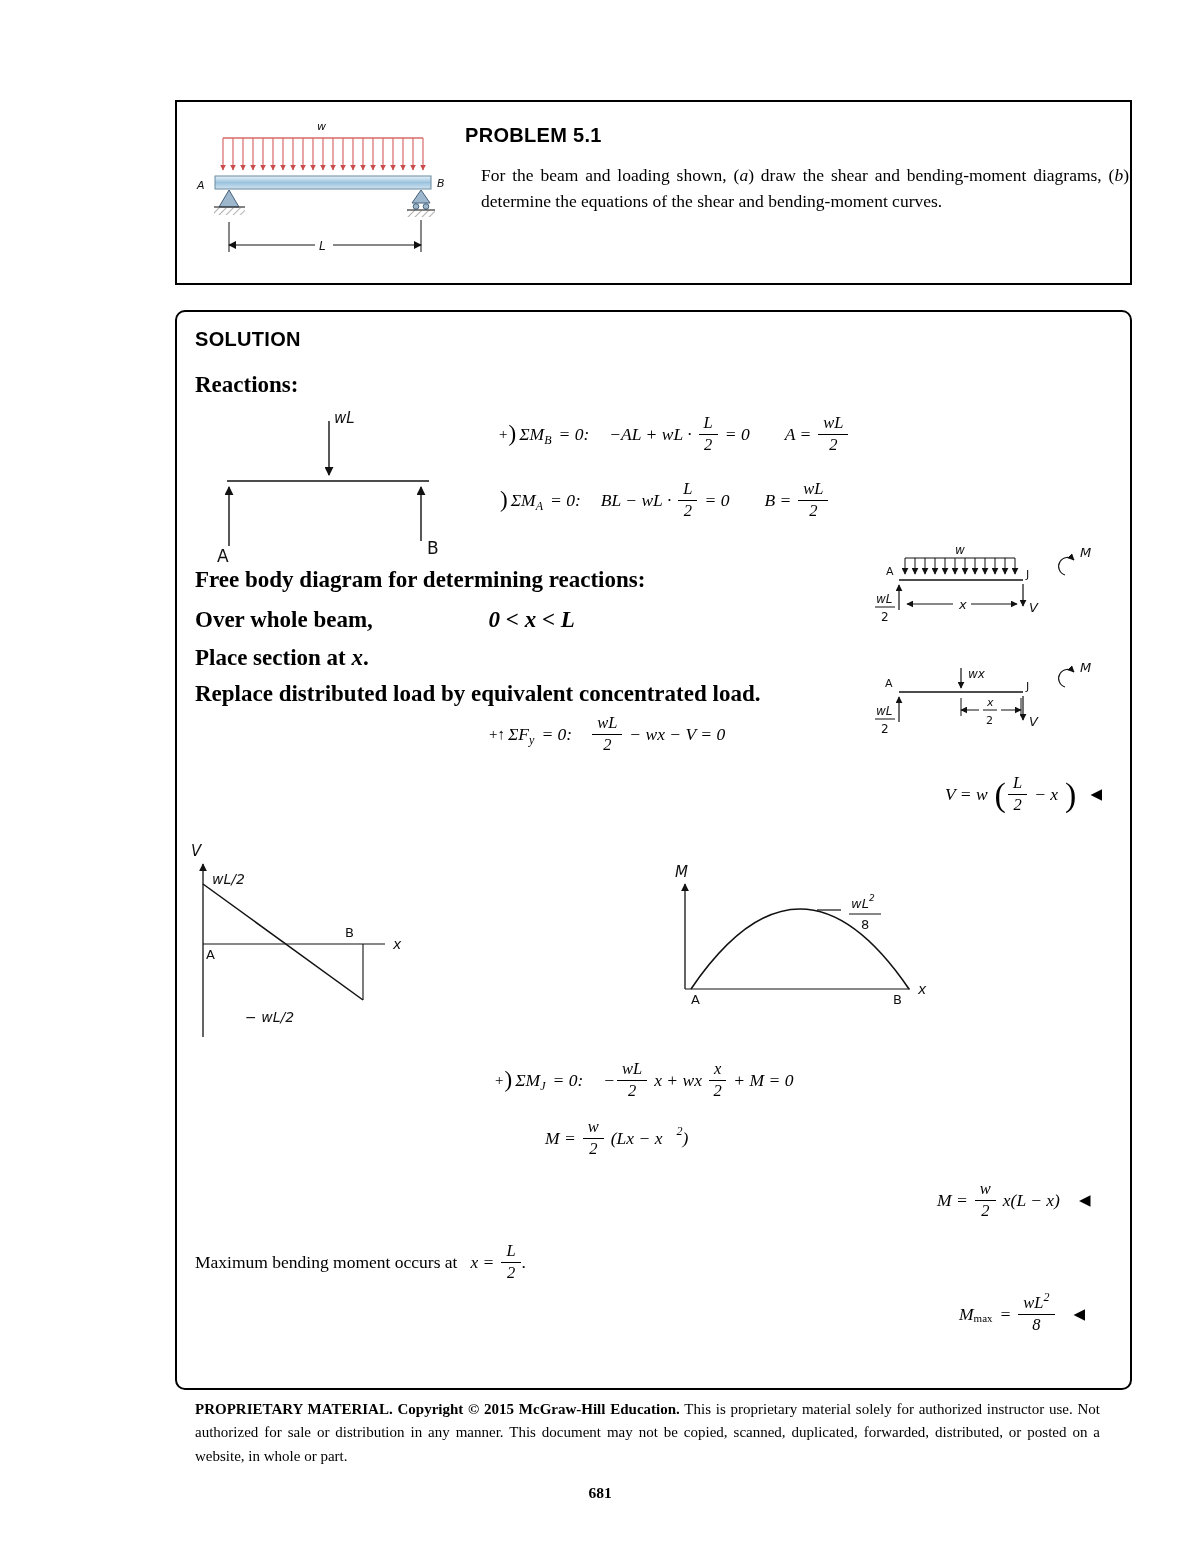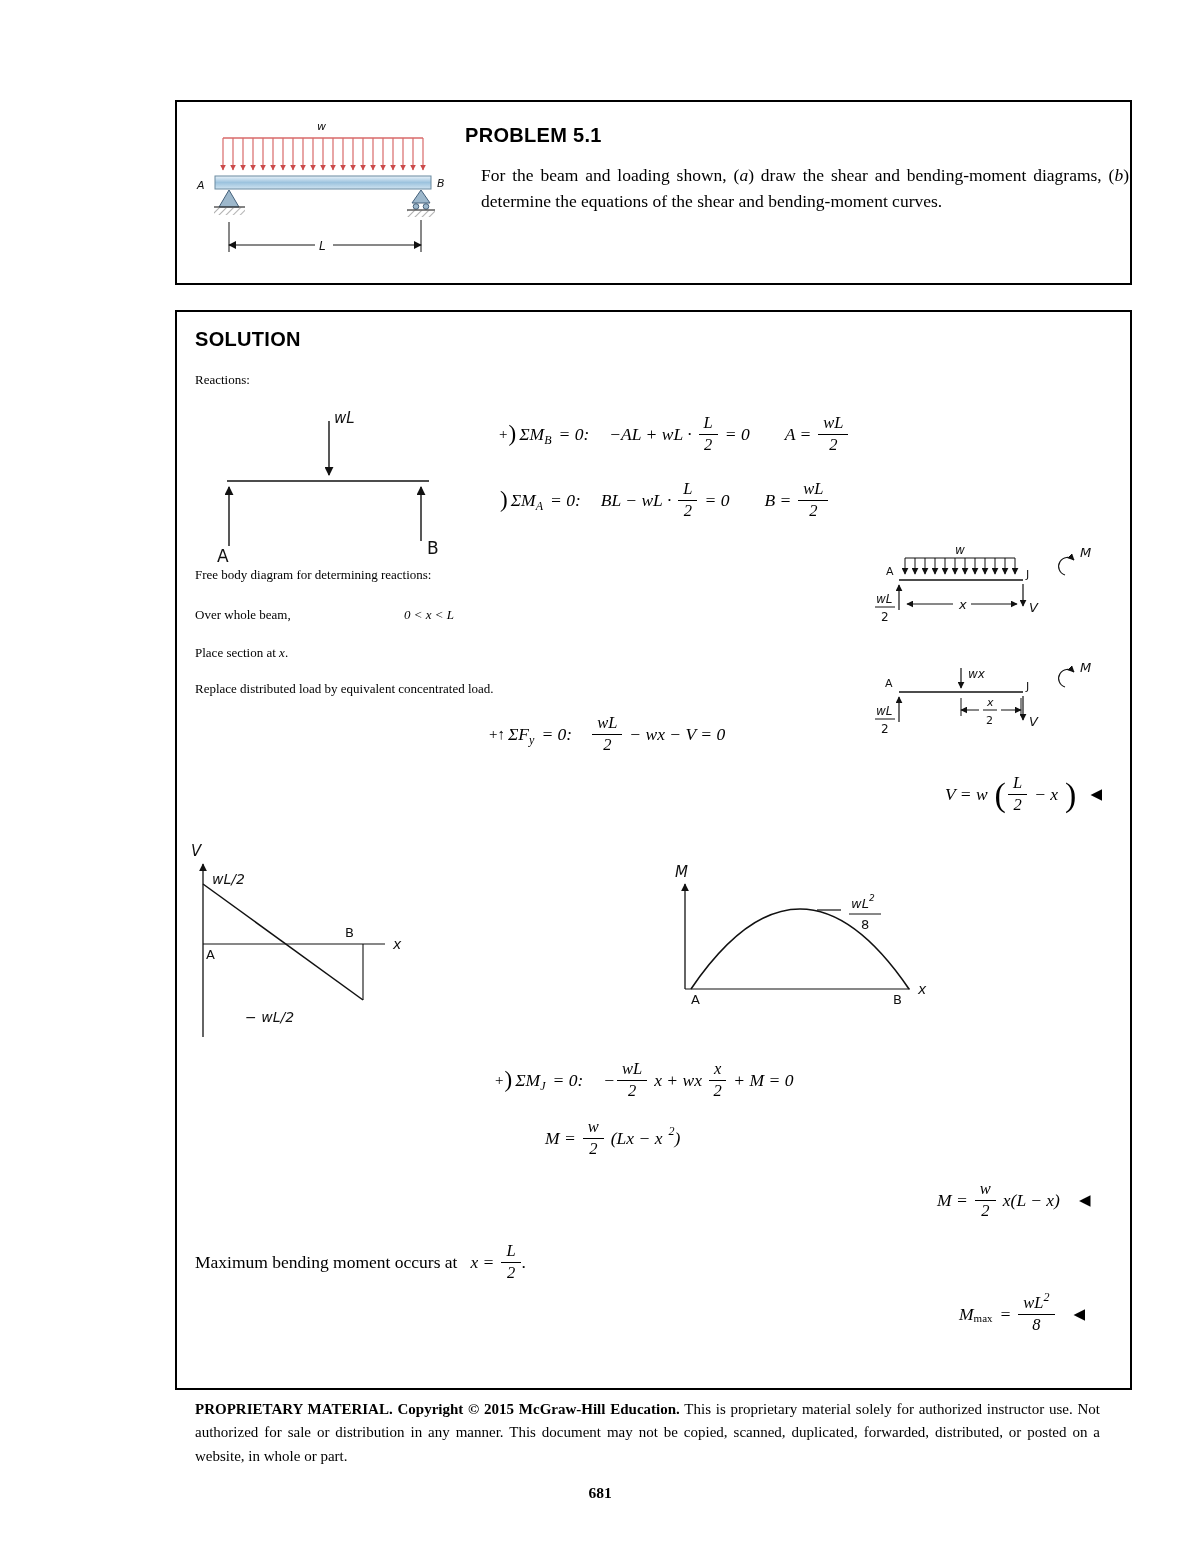--- a/index.html
+++ b/index.html
@@ -2,21 +2,21 @@
 <html><head>
 <meta charset="utf-8">
 <style>
   html,body { margin:0; padding:0; background:#ffffff; }
   .page { position:relative; width:1200px; height:1553px; background:#fff;
           font-family:"Liberation Serif", serif; color:#000; overflow:hidden; }
   .box { position:absolute; border:2px solid #000; background:#fff; }
   .abs { position:absolute; }
   .heading { font-family:"Liberation Sans", sans-serif; font-weight:bold; font-size:20px; letter-spacing:0.3px; }
   .body-text { font-size:17.5px; line-height:1.5; text-align:justify; }
-  .line { font-size:13px; }
+  .line { font-size:23px;font-weight:bold; }
   .ital { font-style:italic; }
   .mathrow { position:absolute; display:flex; align-items:center; white-space:nowrap;
              font-size:17.5px; font-style:italic; font-family:"Liberation Serif", serif; }
   .mathrow > * { margin-right:7px; }
   .frac { display:inline-flex; flex-direction:column; align-items:center; line-height:1.15;
           font-size:16.5px; font-style:italic; }
   .frac .num { border-bottom:1.4px solid #000; padding:0 5px 1px 5px; }
   .frac .den { padding-top:1px; }
   .sub { font-size:12px; font-style:italic; position:relative; top:4px; margin-right:0; }
   .sup { font-size:12px; position:relative; top:-7px; }
@@ -110,21 +110,21 @@
       </g>
       <text x="130" y="140" font-size="12" font-style="italic">L</text>
     </svg>
 
     <div class="abs heading" style="left:288px; top:22px;">PROBLEM 5.1</div>
     <div class="abs body-text" style="left:304px; top:60px; width:648px;">
       <span>For the beam and loading shown, (</span><span class="ital">a</span><span>) draw the shear and bending-moment diagrams, (</span><span class="ital">b</span><span>) determine the equations of the shear and bending-moment curves.</span>
     </div>
   </div>
 
-  <div class="box" style="left:175px; top:310px; width:953px; height:1076px;">
+  <div class="box" style="left:175px; top:310px; width:953px; height:1076px;border-radius:10px;">
 
     <div class="abs heading" style="left:18px; top:16px;">SOLUTION</div>
     <div class="abs line" style="left:18px; top:60px;">Reactions:</div>
 
     <svg class="abs" style="left:22px; top:84px;" width="260" height="170" viewBox="0 0 260 170">
       <defs>
         <marker id="fb-ar" viewBox="0 0 10 10" refX="9" refY="5" markerWidth="9" markerHeight="9" orient="auto" markerUnits="userSpaceOnUse">
             <path d="M0,0 L10,5 L0,10 z" fill="#111"></path>
           </marker>
       </defs>
@@ -371,21 +371,21 @@
         </span>
       <span>+ M = 0</span>
     </div>
 
     <div class="mathrow" style="left:368px; top:806px;">
       <span>M =</span>
       <span class="frac">
           <span class="num">w</span>
           <span class="den">2</span>
         </span>
-      <span style="margin-right:6px;">(Lx − x</span>
+      <span style="margin-right:14px;">(Lx − x</span>
         <span class="sup" style="margin-right:0;">2</span>
         <span>)</span>
     </div>
 
     <div class="mathrow" style="left:760px; top:868px;">
       <span>M =</span>
       <span class="frac">
           <span class="num">w</span>
           <span class="den">2</span>
         </span>

